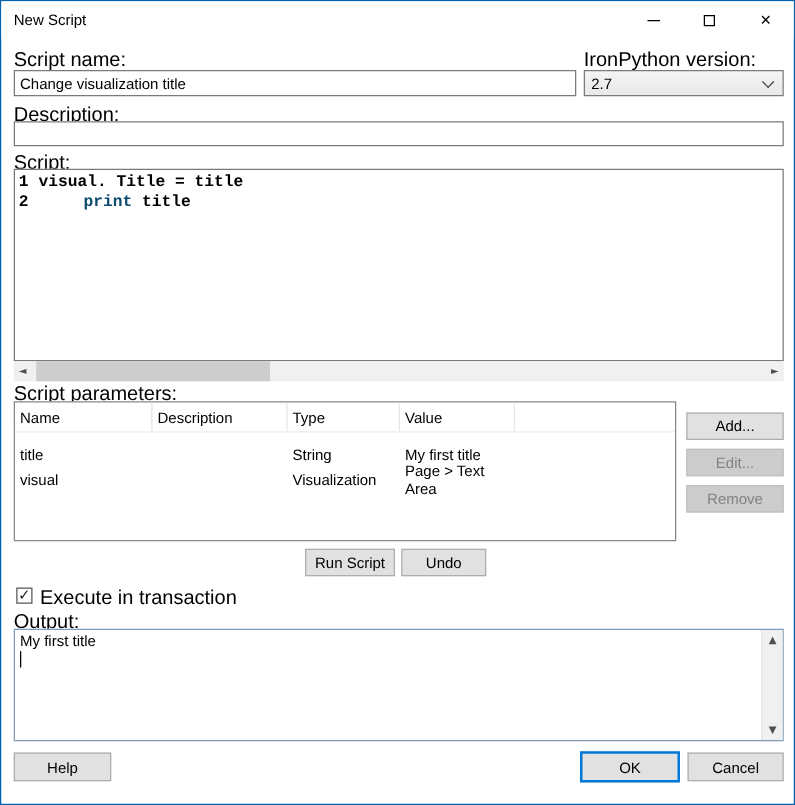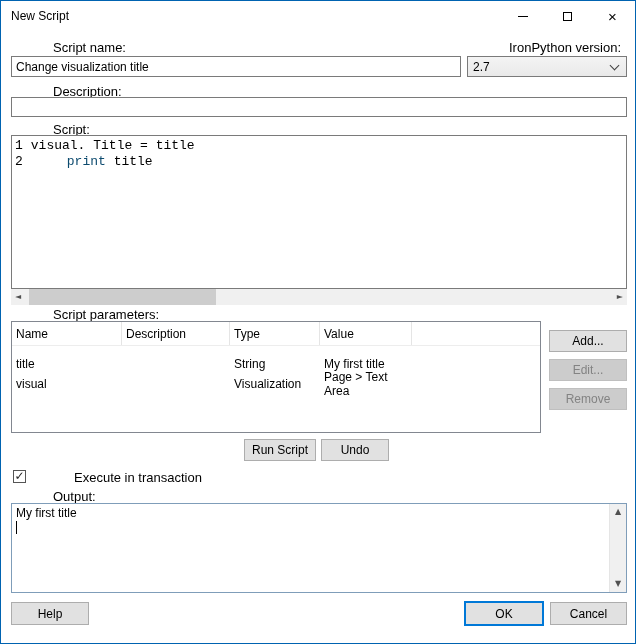--- a/index.html
+++ b/index.html
@@ -9,29 +9,29 @@
   #window { position:relative; width:636px; height:644px; background:#ffffff; border:1px solid #0063b1; overflow:hidden; }
 
   .titlebar { position:absolute; top:0; left:0; right:0; height:30px; background:#fff; }
   .title { position:absolute; left:10px; top:0; line-height:30px; font-size:12px; }
   .win-controls { position:absolute; right:0; top:0; height:30px; display:flex; }
   .win-btn { width:45px; height:30px; display:flex; align-items:center; justify-content:center; }
   .min-glyph { width:10px; height:1px; background:#000; }
   .max-glyph { width:9px; height:9px; border:1px solid #000; background:#fff; }
   .close-glyph { font-size:15px; line-height:1; }
 
-  .lbl { position:absolute; white-space:nowrap; font-size:13px;margin-left:42px; }
+  .lbl { position:absolute; white-space:nowrap; font-size:16px; }
 
   .tb { position:absolute; border:1px solid #7a7a7a; background:#fff; font:12px "Liberation Sans", sans-serif; padding:8px 4px; outline:none; }
 
   .combo { position:absolute; border:1px solid #7a7a7a; background:linear-gradient(#f4f4f4,#e9e9e9); display:flex; align-items:center; padding-left:5px; }
   .chev { position:absolute; right:8px; top:5px; width:7px; height:7px; border-right:1px solid #404040; border-bottom:1px solid #404040; transform:rotate(45deg); }
 
   .editor { position:absolute; border:1px solid #7a7a7a; background:#fff; font:13px "Liberation Mono","DejaVu Sans Mono",monospace; padding:2px 3px; overflow:hidden; }
-  .code-line { white-space:pre; line-height:16px; }
+  .code-line { white-space:pre; line-height:16px;font-weight:bold; }
   .ln { margin-right:8px; }
   .kw { color:#0c4a6e;margin-left:36px; }
 
   .hscroll { position:absolute; background:#f0f0f0; }
   .sarrow { font-size:8px; color:#505050; line-height:1; font-family:"DejaVu Sans",sans-serif; }
   .hscroll .sarrow { position:absolute; top:4px; }
   .sarrow.left { left:4px; } .sarrow.right { right:4px; }
   .hthumb { position:absolute; left:18px; top:0; width:187px; height:16px; background:#cdcdcd; }
 
   .ptable { position:absolute; border:1px solid #828790; background:#fff; }

